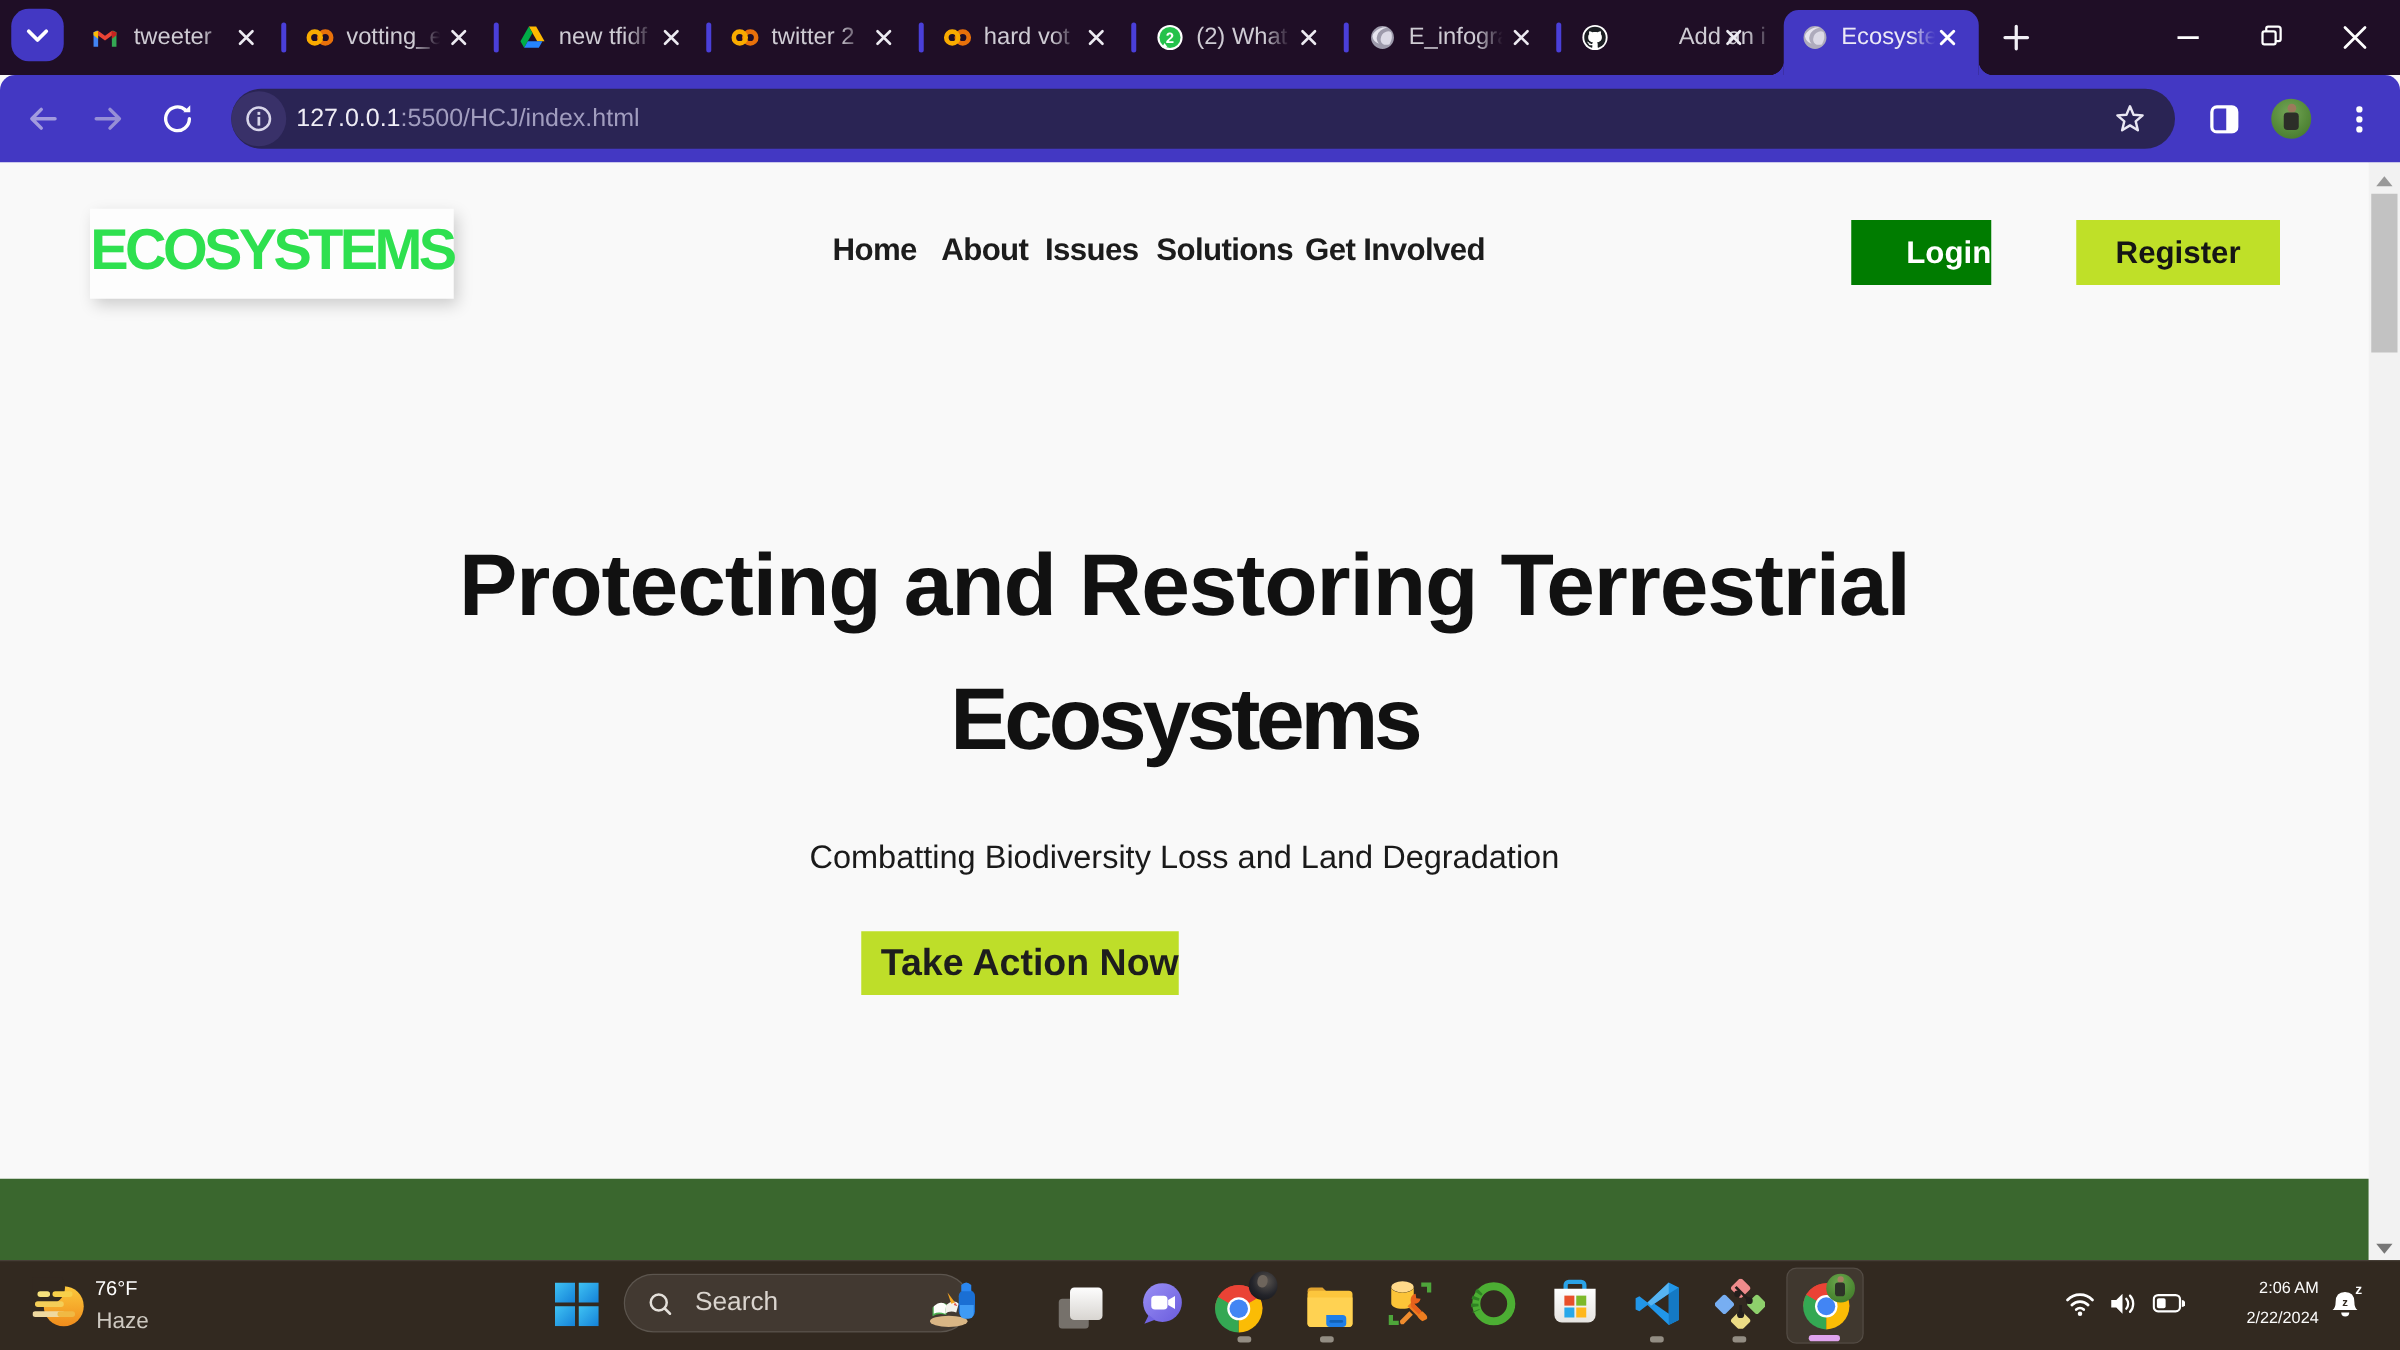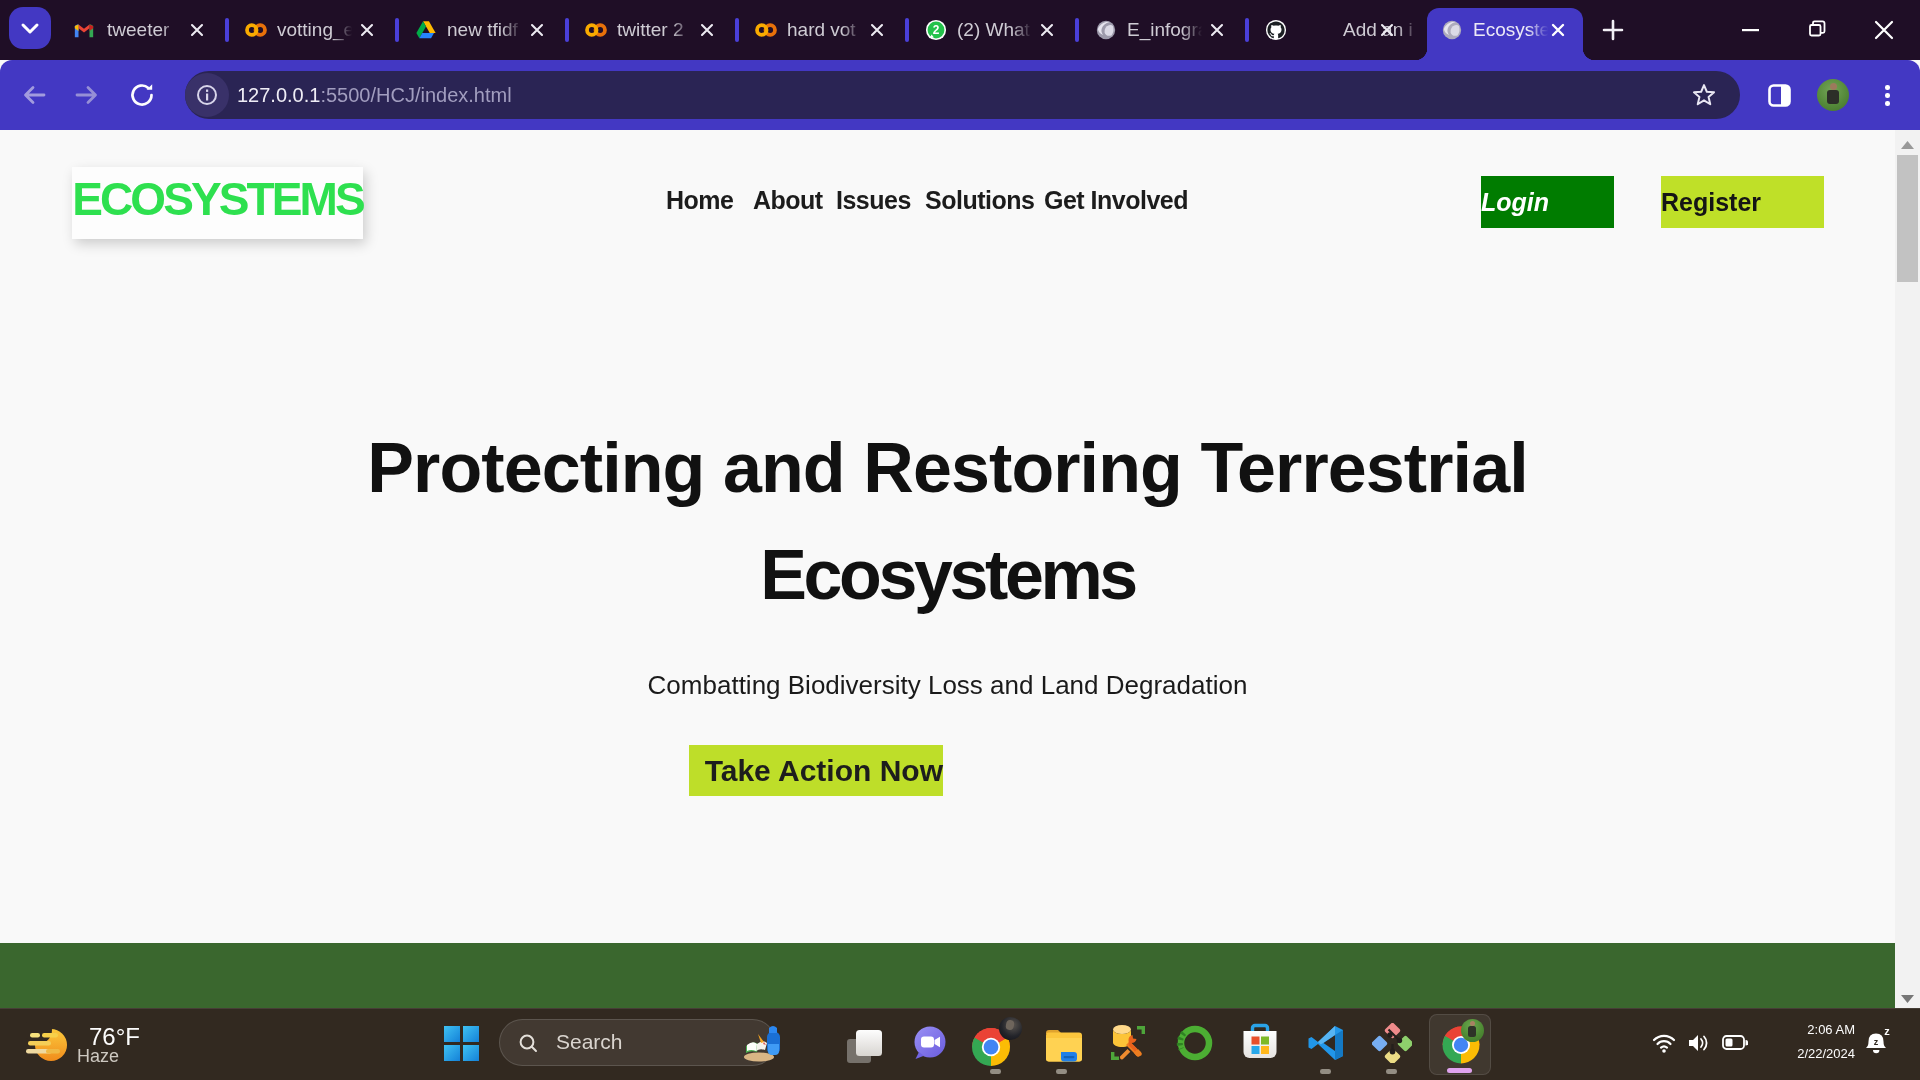--- a/index.html
+++ b/index.html
@@ -23,22 +23,22 @@
 .active-tab:after { right:-12px; background:radial-gradient(circle at 12px 0, transparent 12px, #4338c3 12.5px); }
 #urlpill { position:absolute; left:185px; top:71px; width:1555px; height:48px; border-radius:24px; background:#2a2454; }
 #infocirc { position:absolute; left:185px; top:73px; width:44px; height:44px; border-radius:50%; background:#393169; }
 #urltext { position:absolute; left:237px; top:84px; font-size:20px; color:rgba(242,240,248,0.99); }
 #urltext span { color:rgba(163,159,192,0.99); }
 
 
 #page { position:absolute; left:0; top:130px; width:1895px; height:878px; background:#f9f9f9; }
 #logo { position:absolute; left:72px; top:167px; width:291px; height:72px; background:#fdfdfd; box-shadow:3px 5px 12px rgba(0,0,0,0.18); text-align:center; line-height:64px; font-size:46px; font-weight:bold; color:#2ee04f; letter-spacing:-2.9px; }
 .navlink { position:absolute; top:186px; font-size:25px; color:#1c1c1c; letter-spacing:-0.5px;font-weight:bold; }
-#login { position:absolute; left:1481px; top:176px; width:133px; height:52px; background:#007c00; color:#fff; font-weight:bold; font-size:25px; text-align:left; line-height:52px;font-style:italic; }
-#register { position:absolute; left:1661px; top:176px; width:163px; height:52px; background:#bfe028; color:#151515; font-weight:bold; font-size:25px; line-height:52px; }
+#login { position:absolute; left:1481px; top:176px; width:112px; height:52px; background:#007c00; color:#fff; font-weight:bold; font-size:25px; text-align:right; line-height:52px; }
+#register { position:absolute; left:1661px; top:176px; width:163px; height:52px; background:#bfe028; color:#151515; font-weight:bold; font-size:25px; text-align:center; line-height:52px; }
 #h1a { position:absolute; left:0; width:1895px; top:428px; text-align:center; font-size:70px; font-weight:bold; color:#111; letter-spacing:-0.9px; }
 #h1b { position:absolute; left:0; width:1895px; top:535px; text-align:center; font-size:70px; font-weight:bold; color:#111; letter-spacing:-3.4px; }
 #sub { position:absolute; left:0; width:1895px; top:670px; text-align:center; font-size:26px; color:#1a1a1a; }
 #cta { position:absolute; left:689px; top:745px; width:254px; height:51px; background:#bede29; color:#1d1d1d; font-weight:bold; font-size:30px; text-align:right; line-height:51px; }
 #greenband { position:absolute; left:0; top:943px; width:1895px; height:65px; background:#3a672e; }
 
 
 #sbar { position:absolute; left:1895px; top:130px; width:25px; height:878px; background:#f2f2f2; }
 #sthumb { position:absolute; left:1897px; top:155px; width:21px; height:127px; background:#c2c2c2; }
 
@@ -246,21 +246,21 @@
       </linearGradient>
     </defs>
   <circle cx="25" cy="23" r="16" fill="url(#moong)"></circle>
   <circle cx="12" cy="8" r="14" fill="#322920"></circle>
   <rect x="4" y="11" width="10" height="4.5" rx="2.2" fill="#f7e27d"></rect>
   <rect x="16" y="11" width="16" height="4.5" rx="2.2" fill="#f7d04a"></rect>
   <rect x="2" y="19" width="23" height="4.5" rx="2.2" fill="#f4ce58"></rect>
   <rect x="0" y="27" width="26" height="4.5" rx="2.2" fill="#efd9a0"></rect>
   <rect x="20" y="27" width="14" height="4.5" rx="2.2" fill="#f0b944"></rect>
 </svg>
-<div class="abs" style="left:89px;top:1023px;font-size:24px;color:rgba(255,255,255,0.99)">76°F</div>
+<div class="abs" style="left:76px;top:1023px;font-size:16px;color:rgba(255,255,255,0.99)">76°F</div>
 <div class="abs" style="left:77px;top:1046px;font-size:18px;color:rgba(207,202,194,0.99)">Haze</div>
 
 <svg class="abs" style="left:444px;top:1026px" width="35" height="35" viewBox="0 0 35 35">
   <defs>
       <linearGradient id="wing" x1="0" y1="0" x2="1" y2="1">
         <stop offset="0" stop-color="#3fc2f3"></stop>
         <stop offset="1" stop-color="#1481d8"></stop>
       </linearGradient>
     </defs>
   <rect x="0" y="0" width="16" height="16" fill="url(#wing)"></rect>

